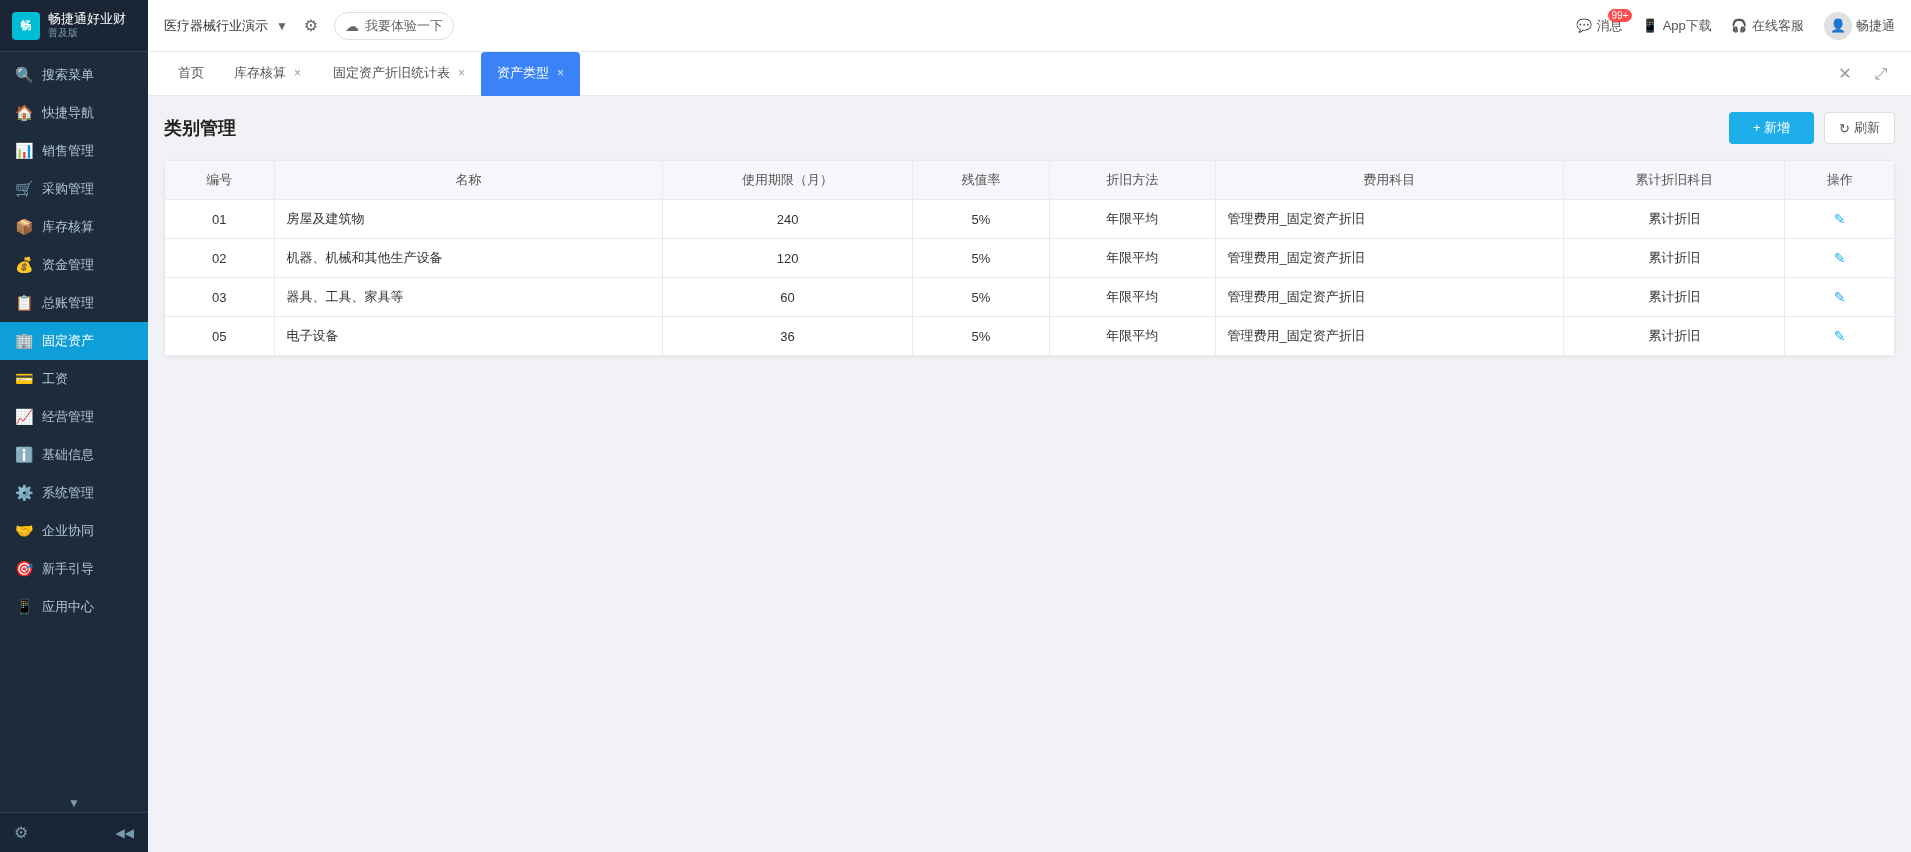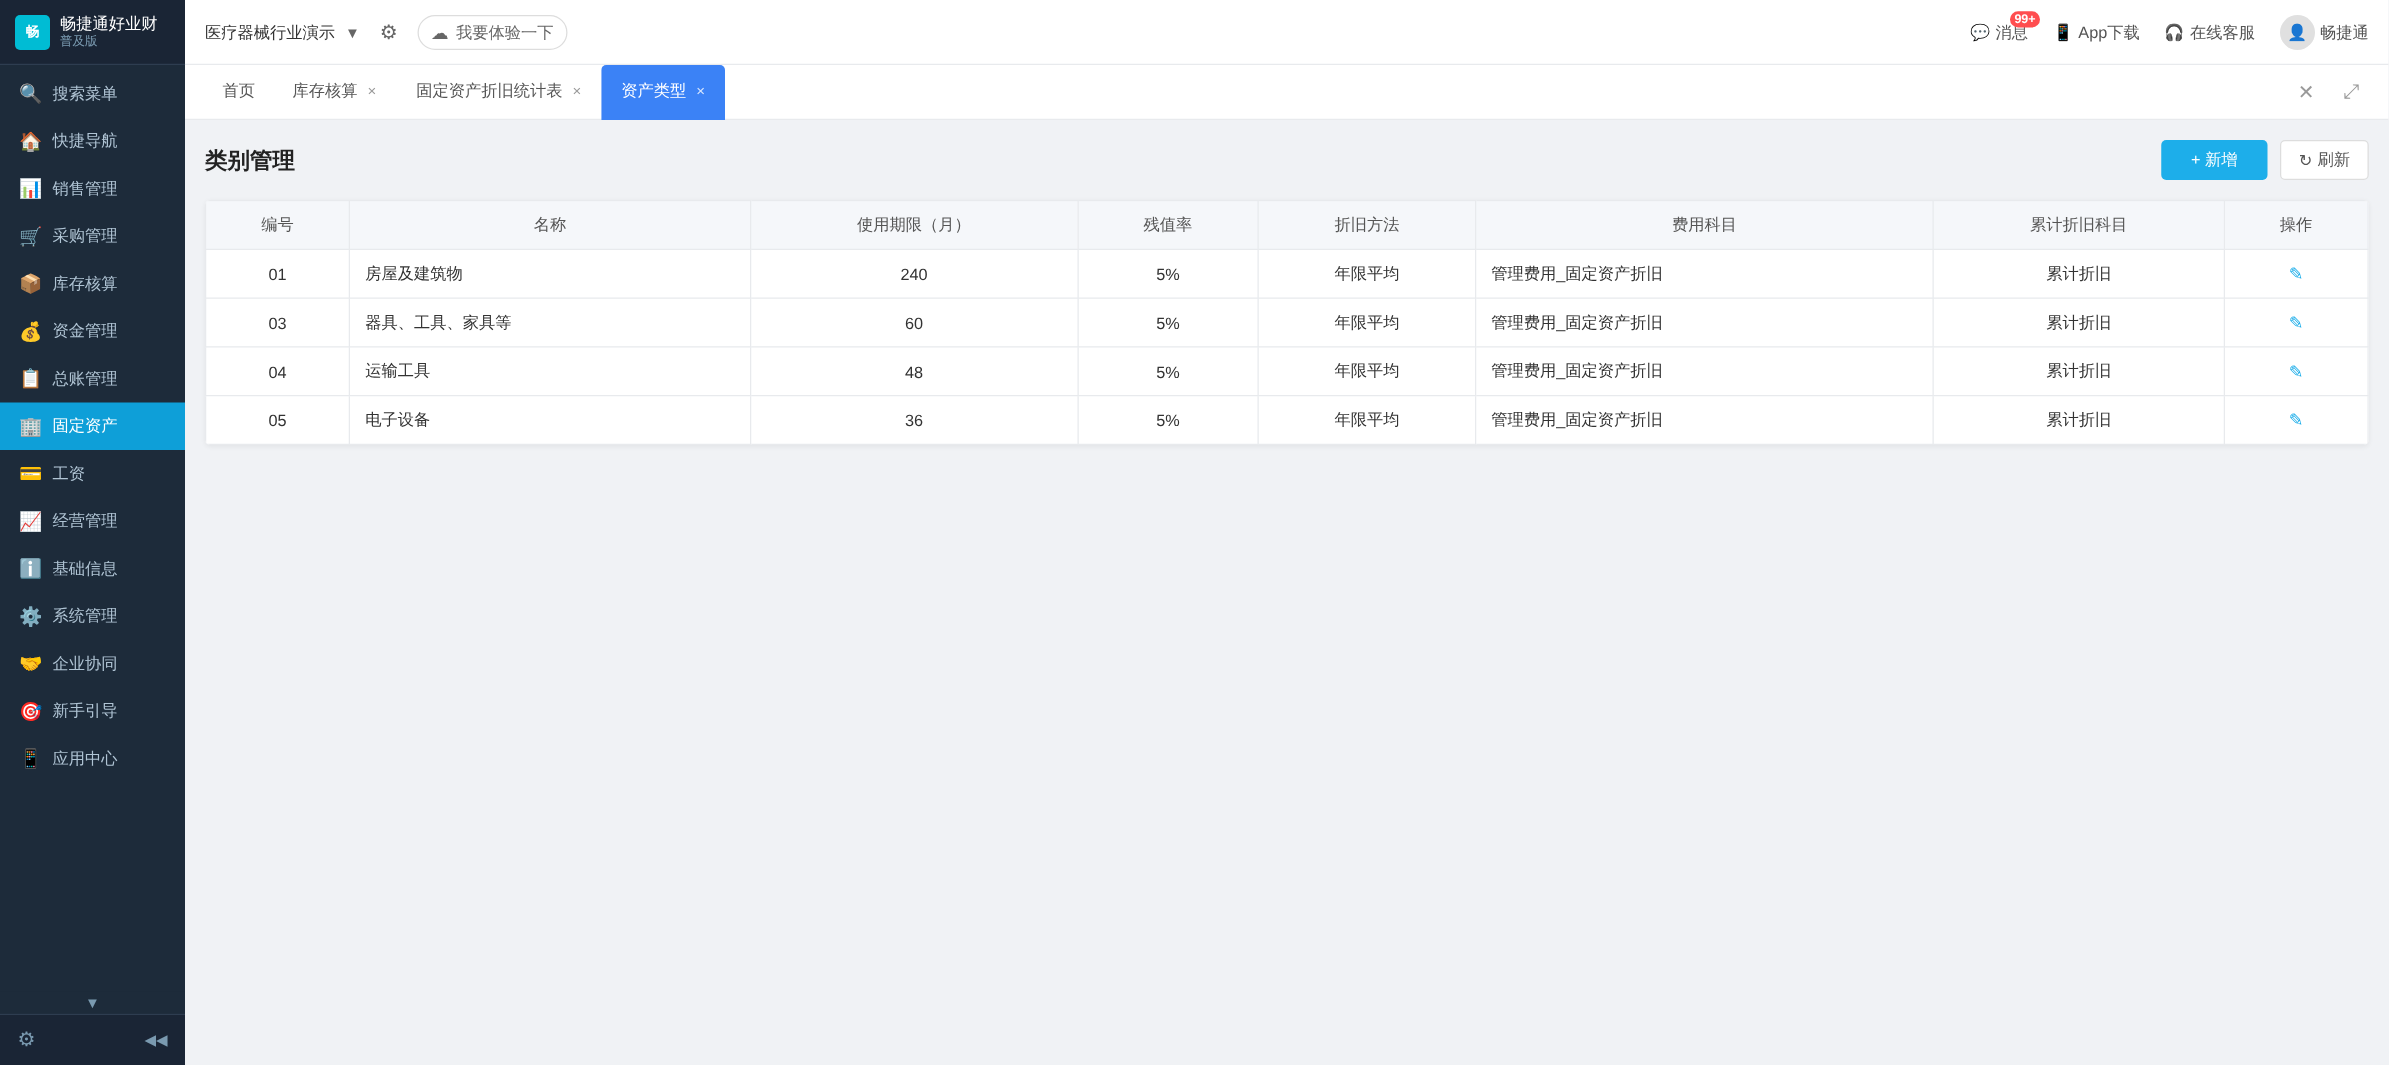--- a/index.html
+++ b/index.html
@@ -91,21 +91,21 @@
     .badge {
       background: #ff4d4f;
       color: white;
       font-size: 10px;
       padding: 1px 4px;
       border-radius: 8px;
       position: absolute;
       top: -8px; right: -10px;
       min-width: 18px;
       text-align: center;
-      font-weight: bold;
+      font-weight: normal;
       margin-left: 16px;
     }
     .badge.plus::after { content: '+'; }
     .topbar-avatar { width: 28px; height: 28px; background: #e0e0e0; border-radius: 50%; display: flex; align-items: center; justify-content: center; color: #666; font-size: 13px; }
 
     
     .tabbar {
       background: white;
       height: 44px;
       display: flex;
@@ -375,35 +375,35 @@
       <td class="td-center">240</td>
       <td class="td-center">5%</td>
       <td class="td-center">年限平均</td>
       <td>管理费用_固定资产折旧</td>
       <td class="td-center">累计折旧</td>
       <td class="td-center">
         <span class="edit-icon" title="编辑">✎</span>
       </td>
     </tr>
           <tr>
-      <td class="td-center td-link">03</td>
-      <td>器具、工具、家具等</td>
-      <td class="td-center">60</td>
+      <td class="td-center td-link">02</td>
+      <td>机器、机械和其他生产设备</td>
+      <td class="td-center">120</td>
       <td class="td-center">5%</td>
       <td class="td-center">年限平均</td>
       <td>管理费用_固定资产折旧</td>
       <td class="td-center">累计折旧</td>
       <td class="td-center">
         <span class="edit-icon" title="编辑">✎</span>
       </td>
     </tr>
           <tr>
-      <td class="td-center td-link">04</td>
-      <td>运输工具</td>
-      <td class="td-center">48</td>
+      <td class="td-center td-link">03</td>
+      <td>器具、工具、家具等</td>
+      <td class="td-center">60</td>
       <td class="td-center">5%</td>
       <td class="td-center">年限平均</td>
       <td>管理费用_固定资产折旧</td>
       <td class="td-center">累计折旧</td>
       <td class="td-center">
         <span class="edit-icon" title="编辑">✎</span>
       </td>
     </tr>
           <tr>
       <td class="td-center td-link">05</td>

